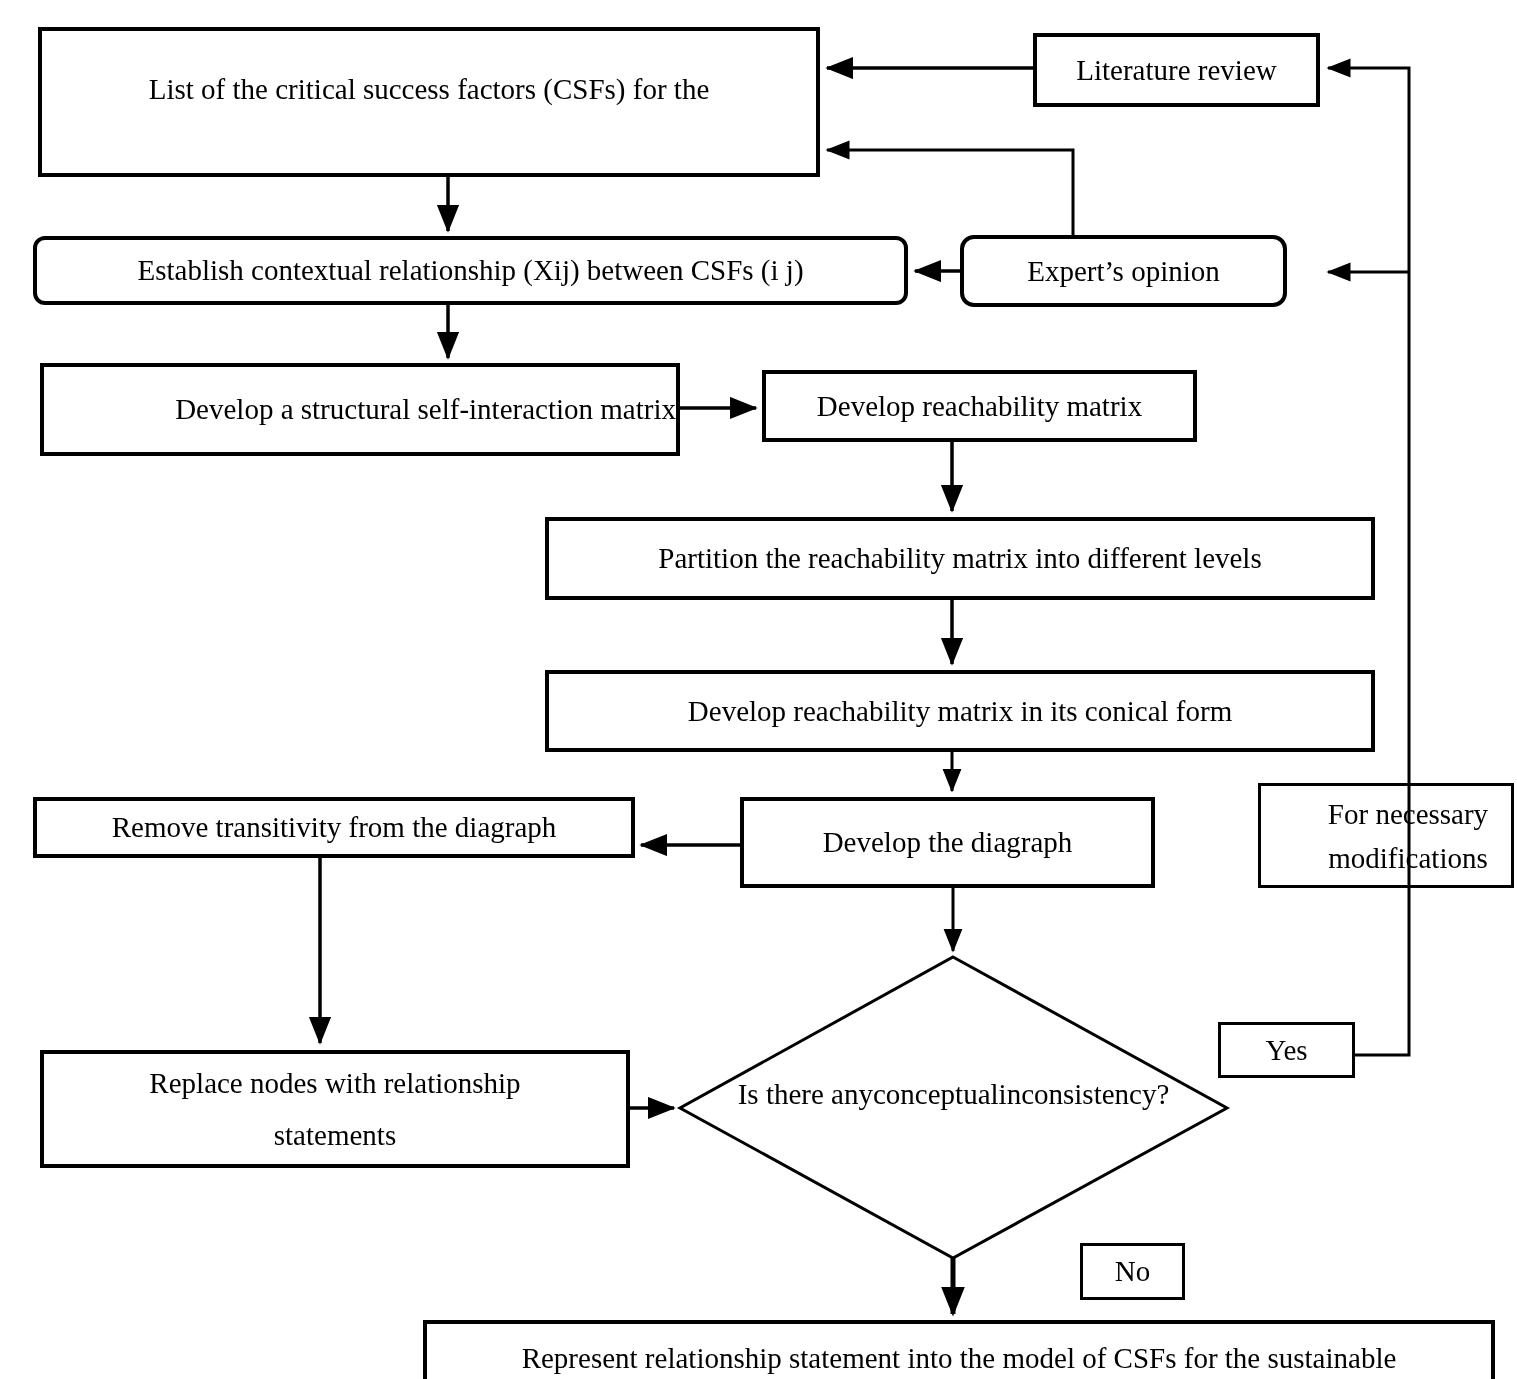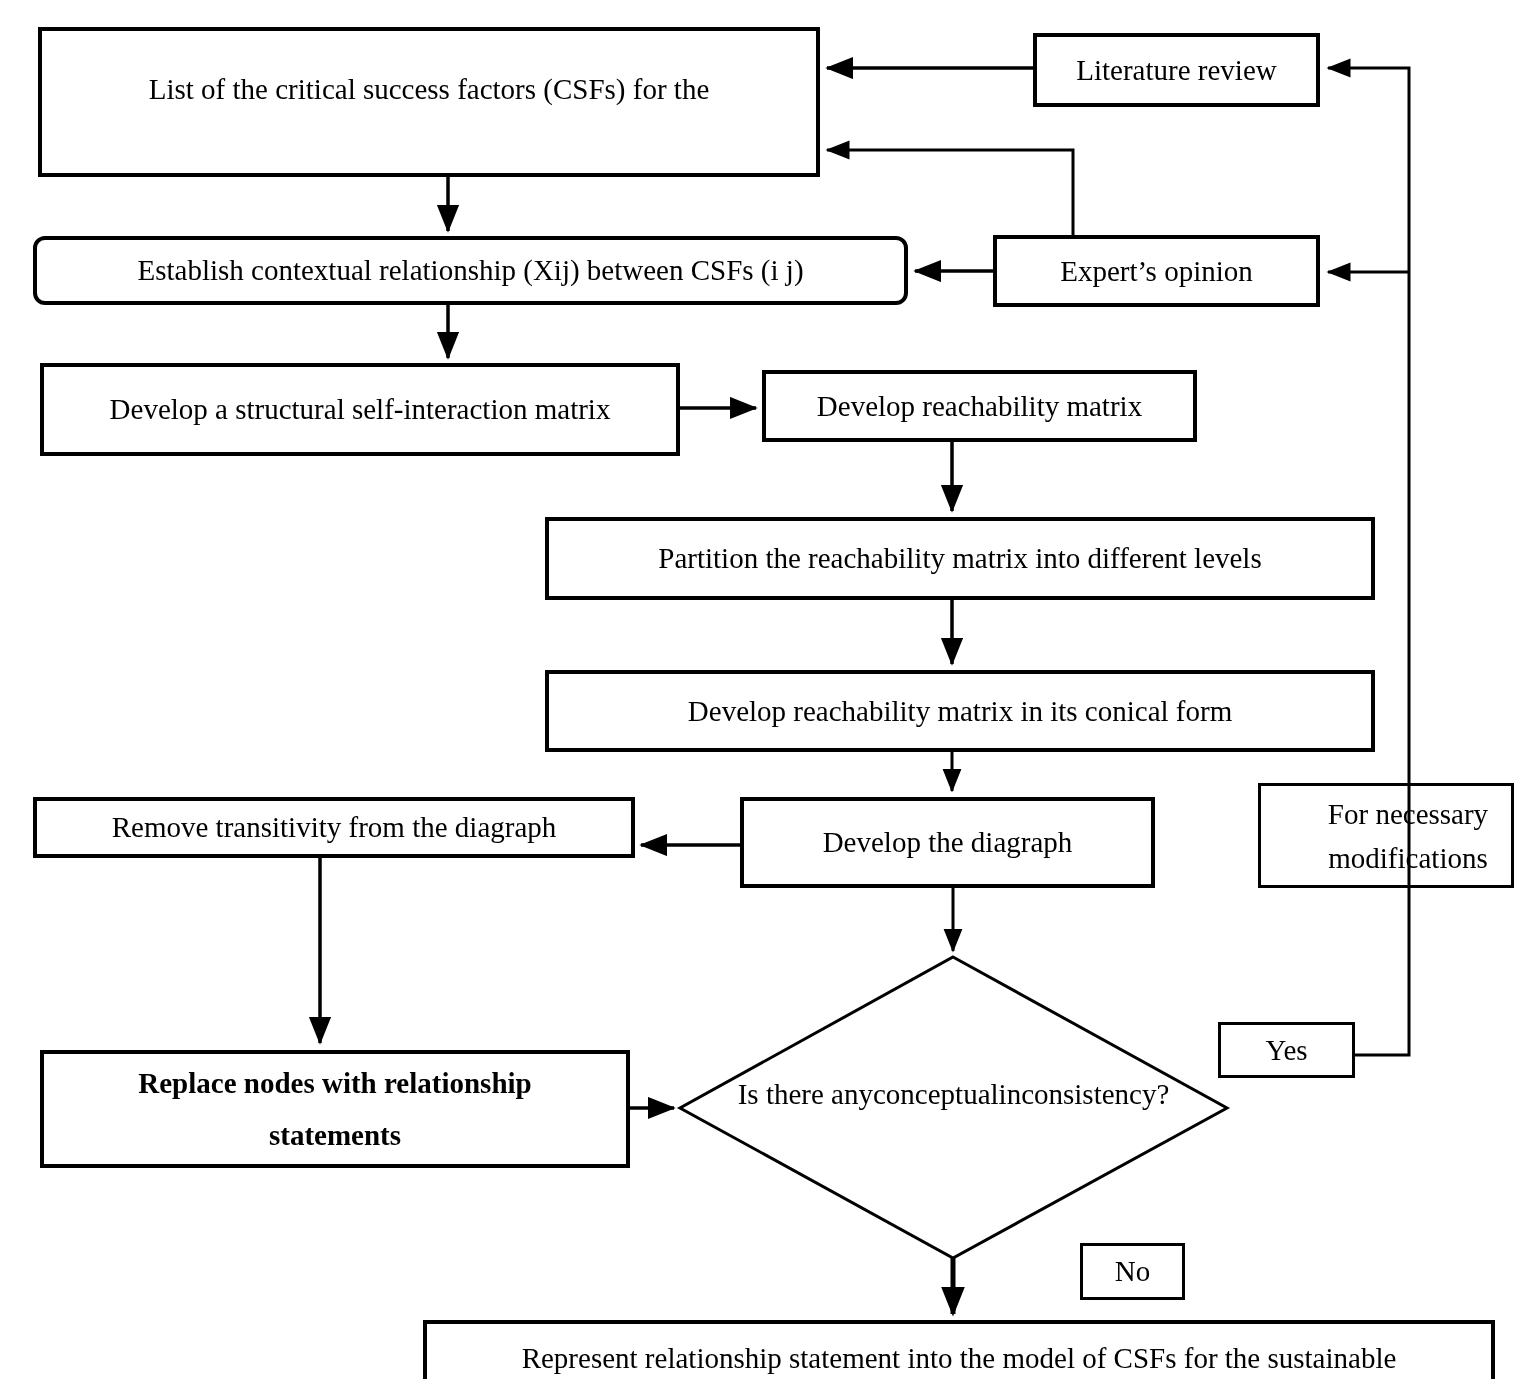--- a/index.html
+++ b/index.html
@@ -32,29 +32,29 @@
     white-space: nowrap;
   }
   .node.thin { border-width: 3px; }
   .node.transparent { background: transparent; padding-left: 44px; }
   .node span { display: block; }
 
   
   #n-csf-list        { left: 38px;   top: 27px;   width: 782px;  height: 150px; line-height: 57px; padding-bottom: 26px; }
   #n-literature      { left: 1033px; top: 33px;   width: 287px;  height: 74px; }
   #n-establish       { left: 33px;   top: 236px;  width: 875px;  height: 69px; border-radius: 12px; }
-  #n-experts         { left: 993px;  top: 235px;  width: 327px;  height: 72px; }
-  #n-ssim            { left: 40px;   top: 363px;  width: 640px;  height: 93px; }
+  #n-experts         { left: 960px;  top: 235px;  width: 327px;  height: 72px; border-radius: 14px; }
+  #n-ssim            { left: 40px;   top: 363px;  width: 640px;  height: 93px; align-items: flex-end; }
   #n-reachability    { left: 762px;  top: 370px;  width: 435px;  height: 72px; }
   #n-partition       { left: 545px;  top: 517px;  width: 830px;  height: 83px; }
   #n-conical         { left: 545px;  top: 670px;  width: 830px;  height: 82px; }
   #n-diagraph        { left: 740px;  top: 797px;  width: 415px;  height: 91px; }
   #n-remove-trans    { left: 33px;   top: 797px;  width: 602px;  height: 61px; }
   #n-for-mods        { left: 1258px; top: 783px;  width: 256px;  height: 105px; line-height: 44px; }
-  #n-replace-nodes   { left: 40px;   top: 1050px; width: 590px;  height: 118px; line-height: 52px; font-weight: bold; }
+  #n-replace-nodes   { left: 40px;   top: 1050px; width: 590px;  height: 118px; line-height: 52px; }
   #n-yes             { left: 1218px; top: 1022px; width: 137px;  height: 56px; }
   #n-no              { left: 1080px; top: 1243px; width: 105px;  height: 57px; }
   #n-represent       { left: 423px;  top: 1320px; width: 1072px; height: 82px; justify-content: flex-start; padding-top: 16px; }
 
   #n-decision-text {
     position: absolute;
     left: 680px; top: 957px;
     width: 547px; height: 301px;
     display: flex;
     flex-direction: row;

